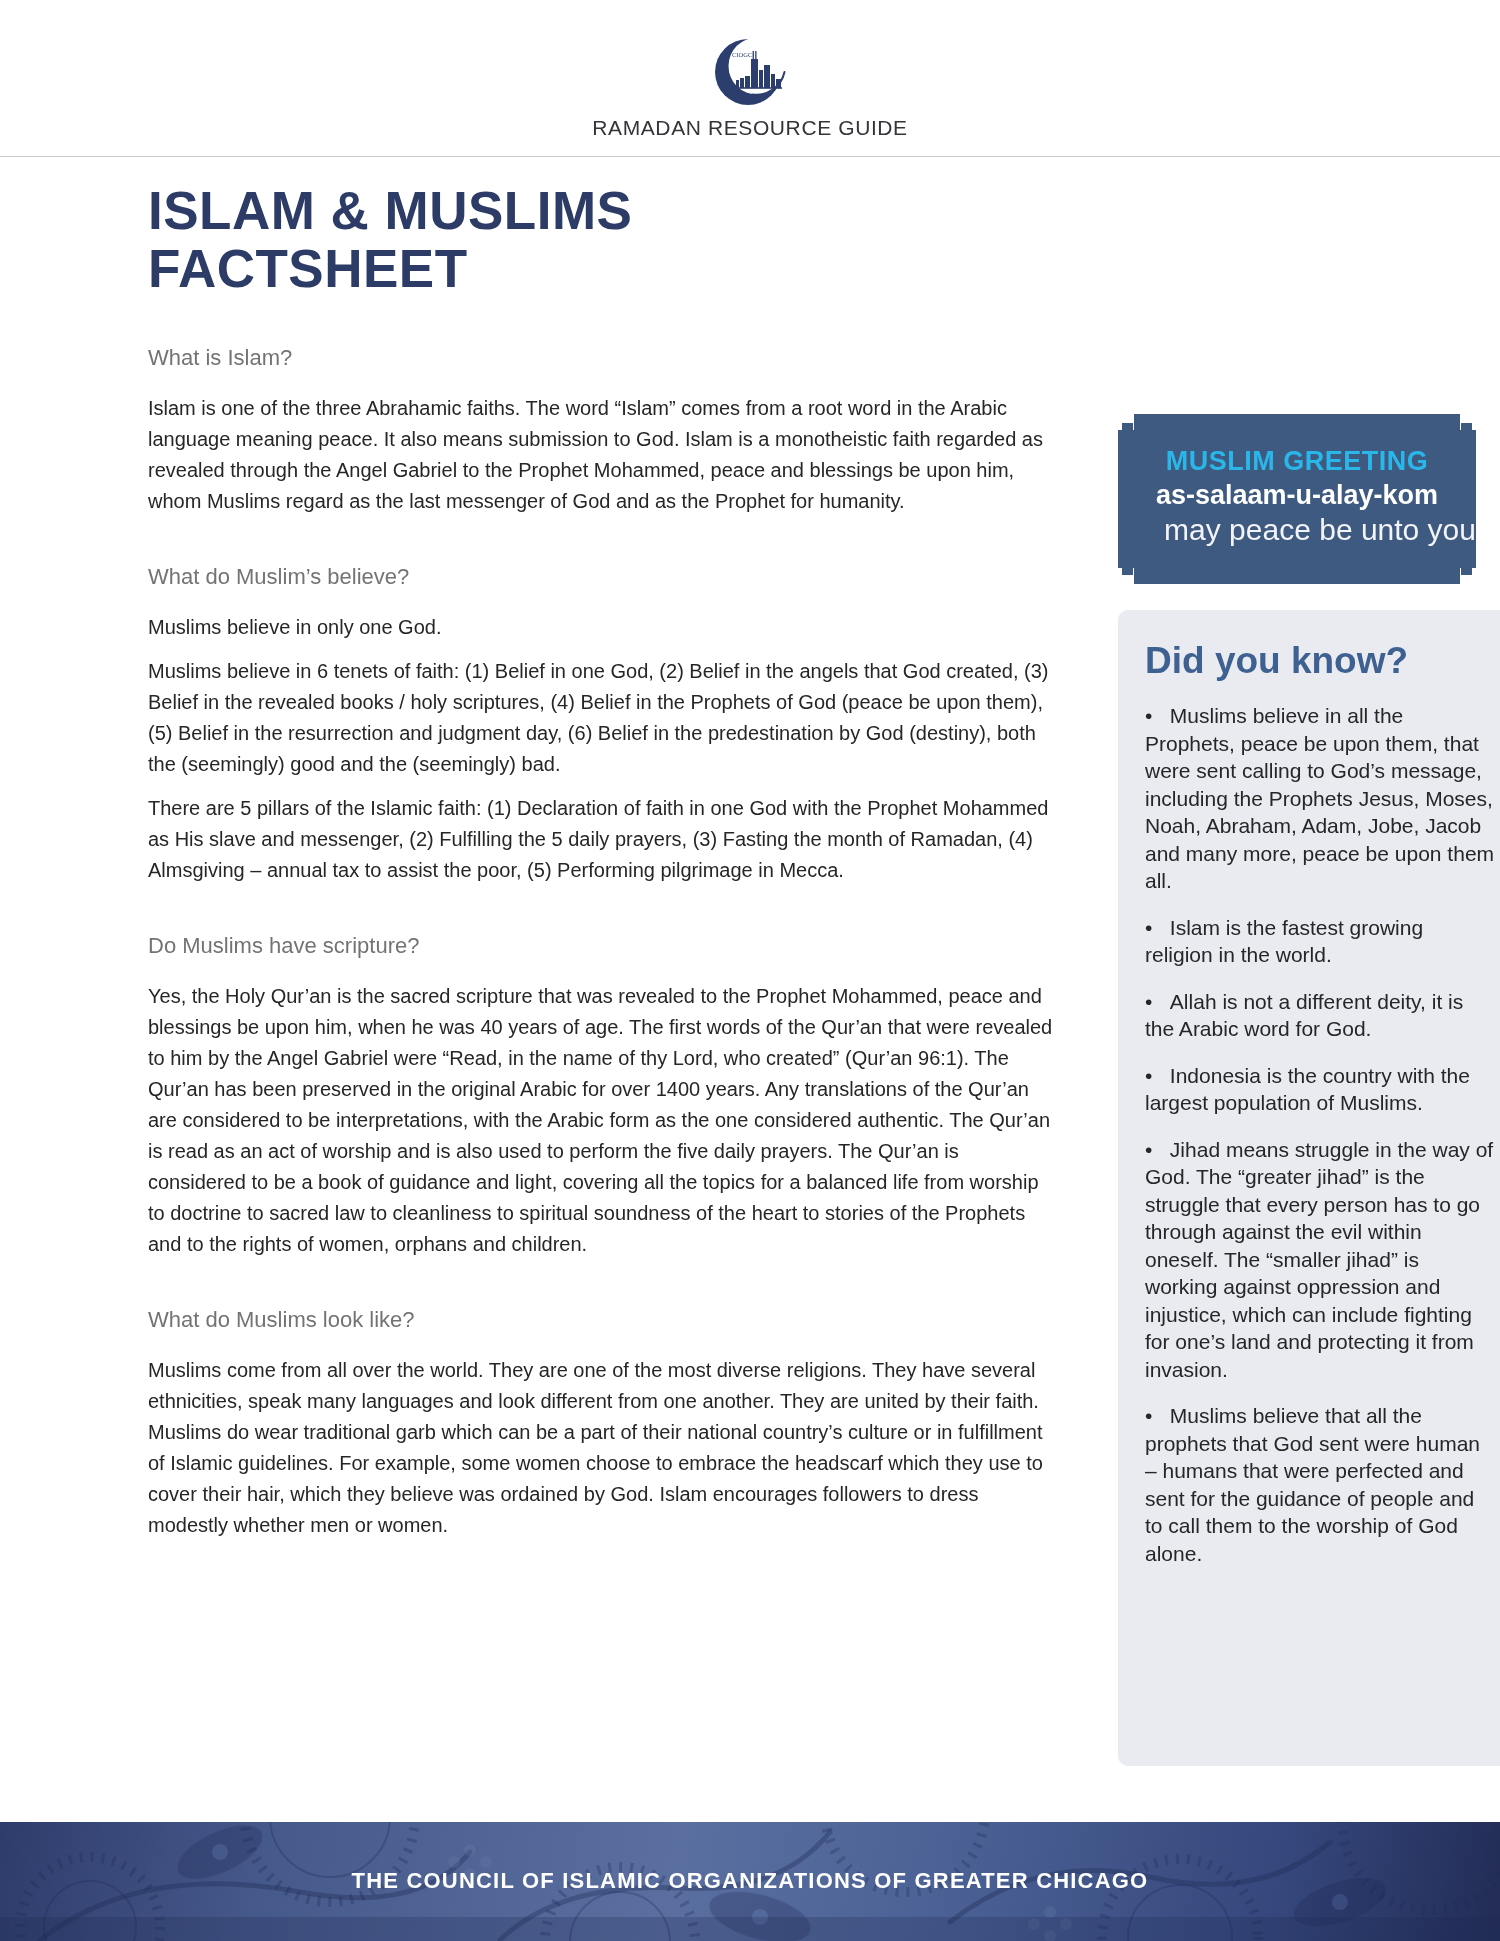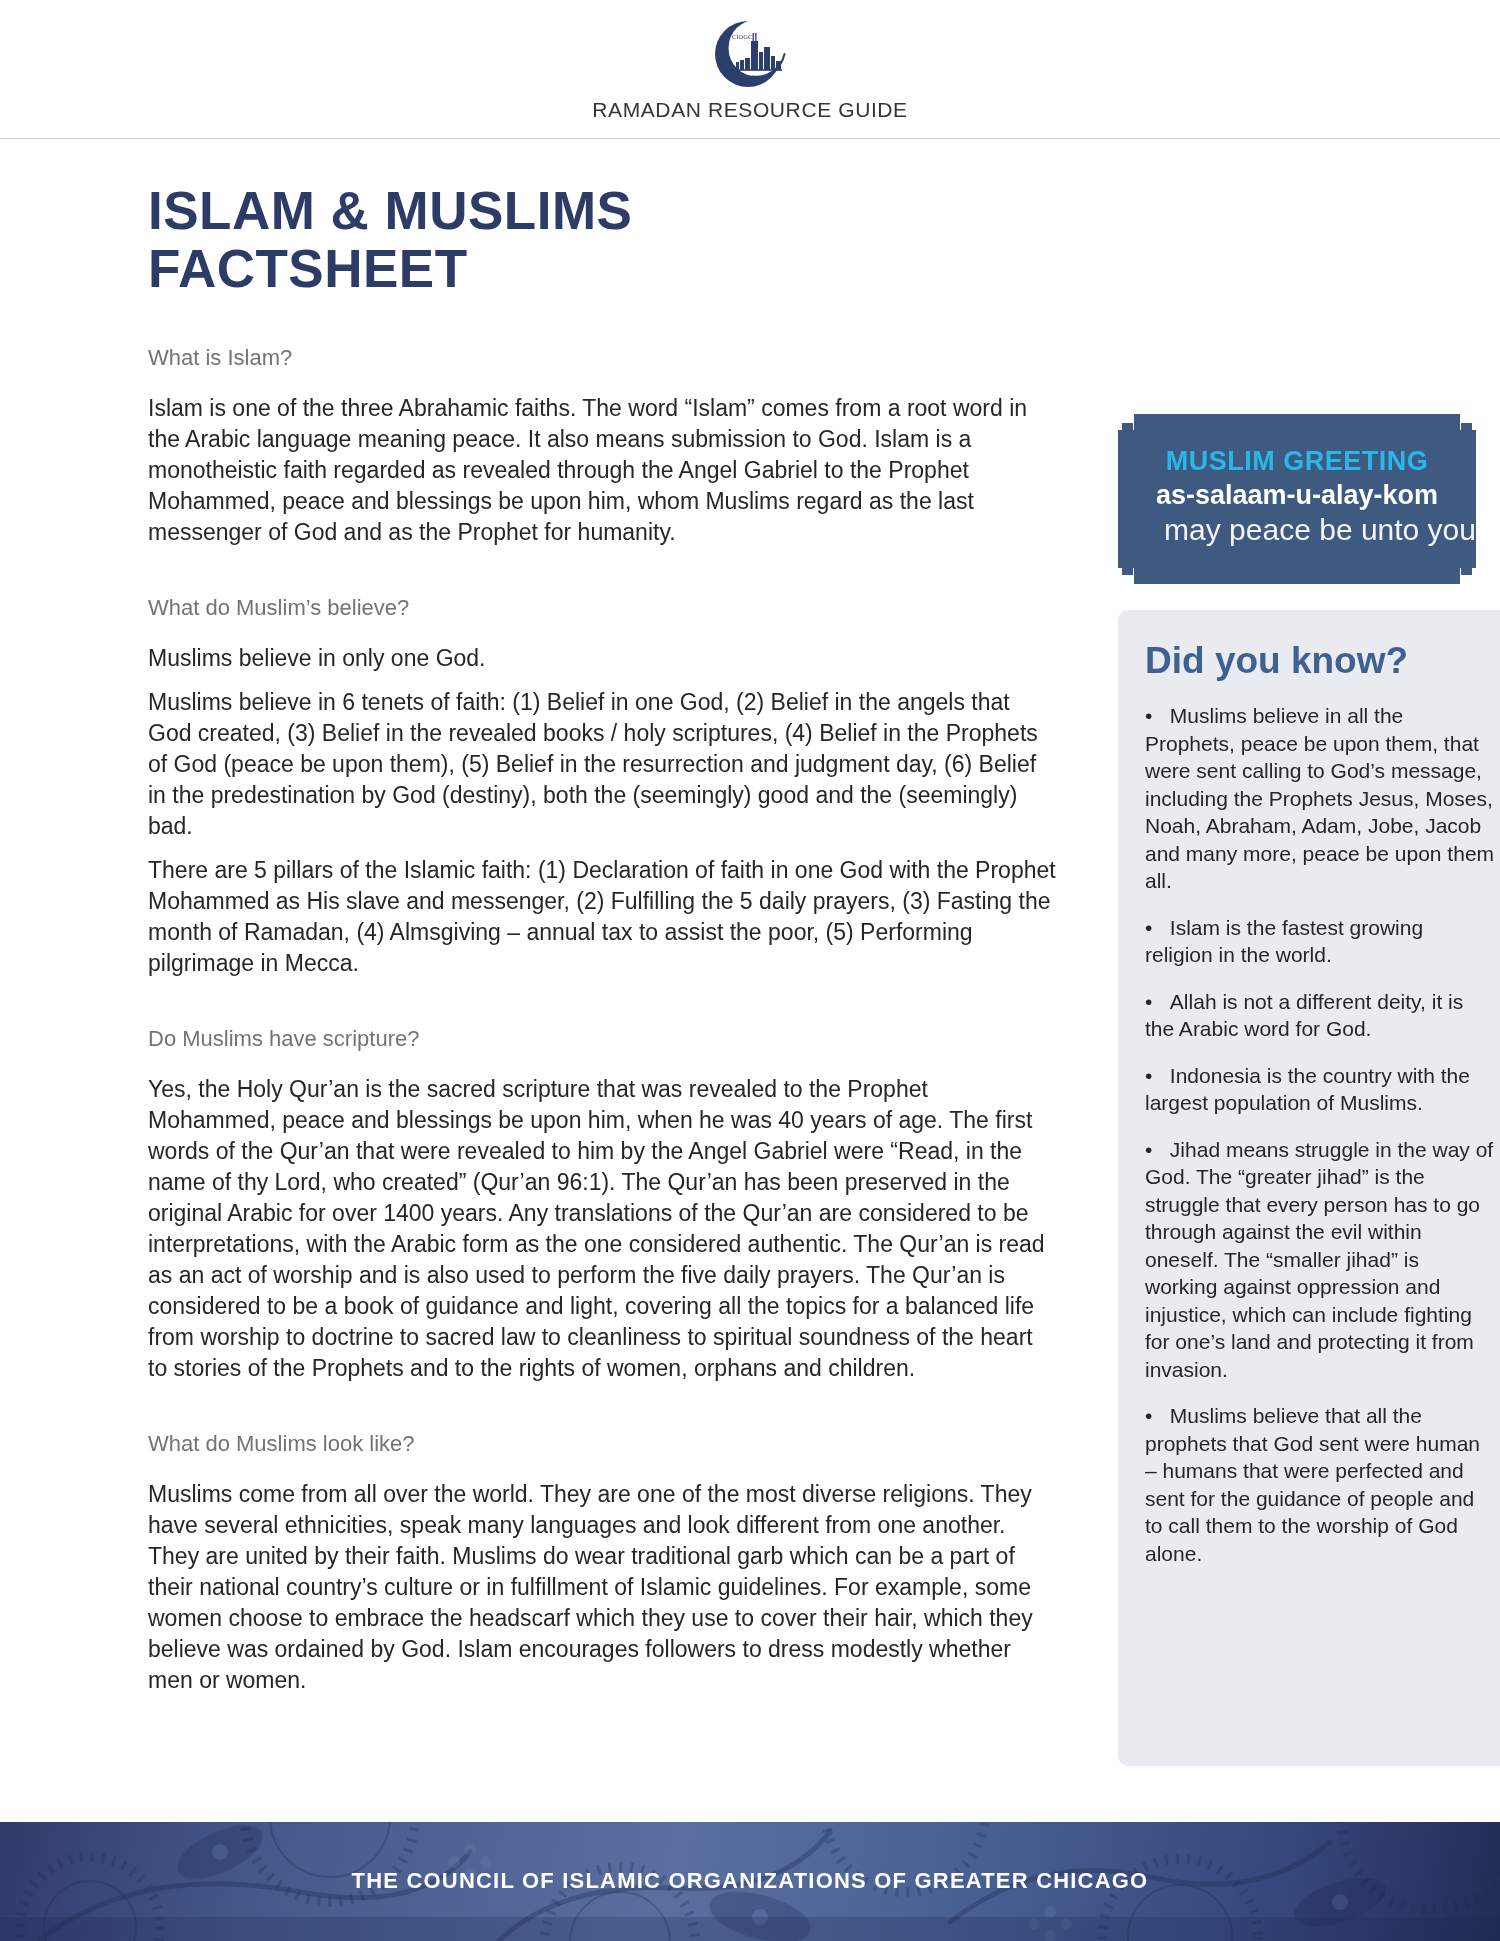--- a/index.html
+++ b/index.html
@@ -4,35 +4,35 @@
 <style>
   * { margin:0; padding:0; box-sizing:border-box; }
   html,body { background:#ffffff; }
   body { font-family:"Liberation Sans", sans-serif; }
   .page {
     position:relative; width:1500px; height:1941px; margin:0 auto;
     background:#ffffff; overflow:hidden;
   }
 
   
-  .header { position:absolute; top:0; left:0; width:100%; height:139px;
+  .header { position:absolute; top:18px; left:0; width:100%; height:139px;
     border-bottom:1px solid #c9cbce; text-align:center; }
   .logo-svg { display:block; margin:14px auto 0; }
   .header-subtitle { margin-top:2px; font-size:21px; letter-spacing:.6px;
     color:#333538; }
 
   
   .main-col { position:absolute; left:148px; top:182px; width:908px; }
   .doc-title { color:#2d3c66; font-weight:bold; font-size:53px;
     line-height:58px; letter-spacing:.5px; }
   .section { margin-top:40px; }
   .section:first-of-type { margin-top:104px; }
   .section h2 { color:#737373; font-weight:400; font-size:22px;
     line-height:40px; margin-bottom:15px; }
-  .section p { color:#262626; font-size:23px; line-height:31px;
+  .section p { color:#262626; font-size:20px; line-height:31px;
     margin-bottom:13px; }
 
   
   .sidebar { position:absolute; left:1106px; top:414px; width:360px;padding-left:12px; }
 
   .greeting-wrap { position:relative; width:358px; height:170px; }
   .greeting-box {
     position:absolute; inset:0; background:#3f5a80; text-align:center;
     padding-top:31px;
     clip-path: polygon(16px 0, calc(100% - 16px) 0, calc(100% - 16px) 16px,

